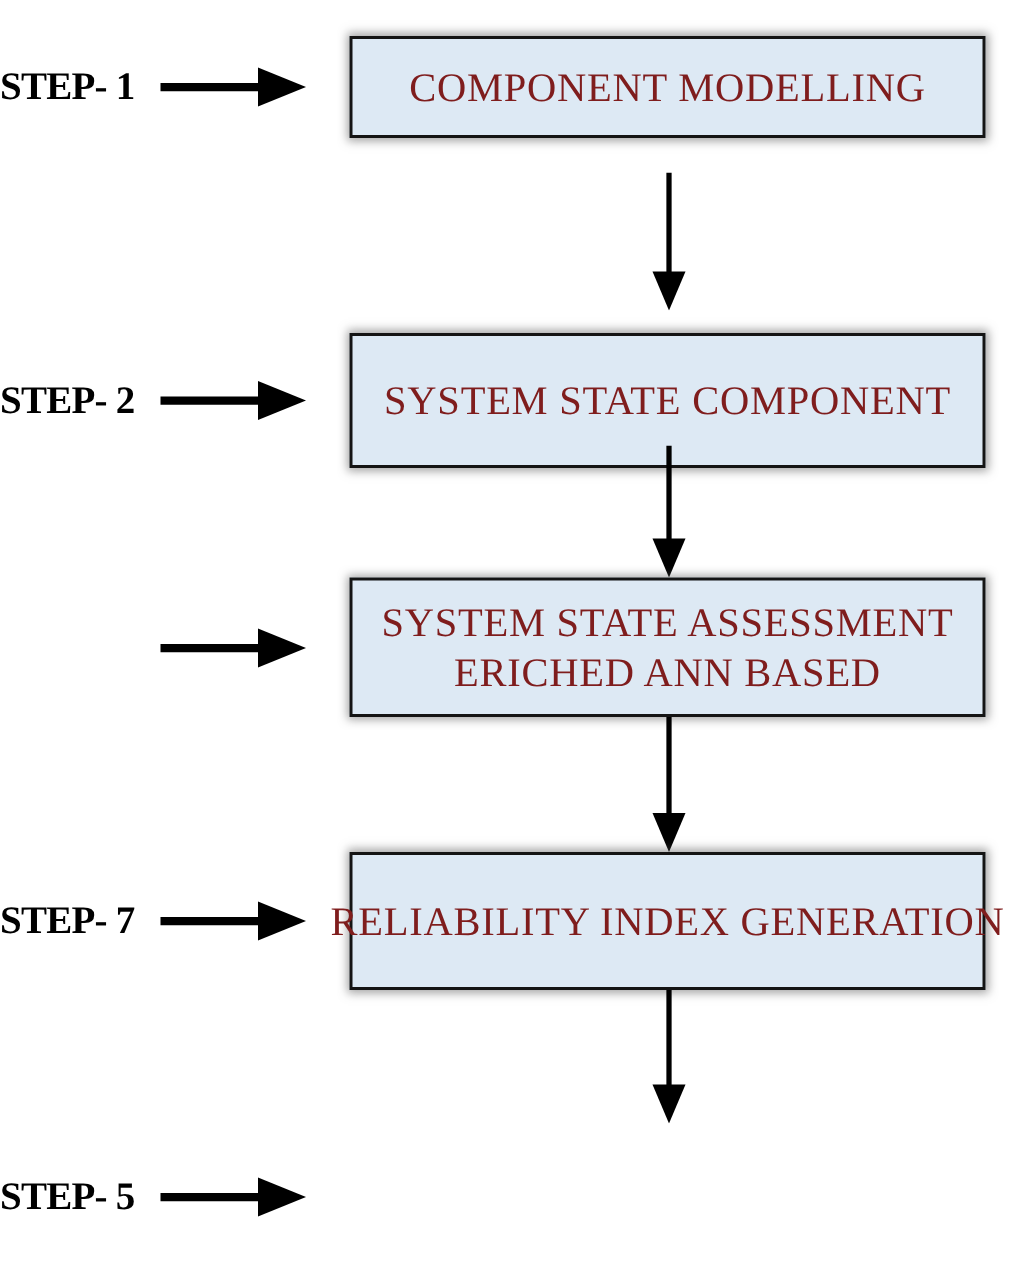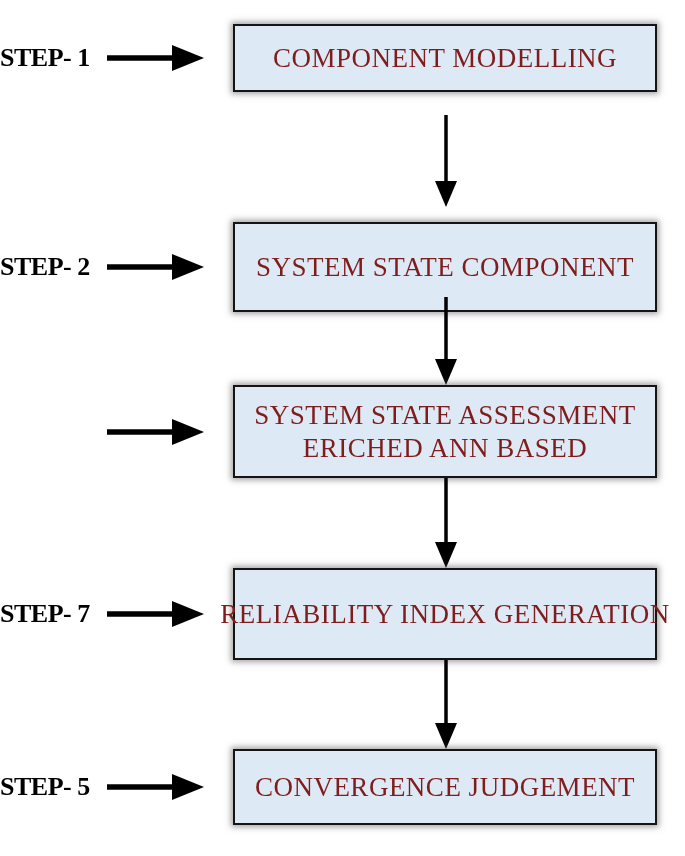--- a/index.html
+++ b/index.html
@@ -17,21 +17,21 @@
   }
   .step-row {
     position: absolute;
     left: 0;
     width: 685px;
   }
   .row1 { top: 24px;  height: 68px; }
   .row2 { top: 222px; height: 90px; text-decoration: underline; }
   .row3 { top: 385px; height: 93px; }
   .row4 { top: 568px; height: 92px; }
-  .row5 { top: 749px; height: 76px; }
+  .row5 { top: 749px; height: 98px; }
 
   .step-label {
     position: absolute;
     left: 0;
     top: 0;
     height: 100%;
     display: flex;
     align-items: center;
     font-weight: bold;
     font-size: 26px;
@@ -156,19 +156,15 @@
     <line class="arrow-stroke" x1="16" y1="0" x2="16" y2="65" stroke-width="3.5"></line>
     <polygon class="arrow-fill" points="5,63 27,63 16,89"></polygon>
   </svg>
 
   <div class="step-row row5">
     <span class="step-label">STEP- 5</span>
     <svg class="h-arrow" width="100" height="30" viewBox="0 0 100 30">
       <line class="arrow-stroke" x1="3" y1="15" x2="70" y2="15" stroke-width="5.5"></line>
       <polygon class="arrow-fill" points="68,2 68,28 100,15"></polygon>
     </svg>
-    <div class="flow-box">
-      <span class="box-line">CONVERGENCE JUDGEMENT</span>
-
-    </div>
   </div>
 
 </div>
 
 </body></html>

